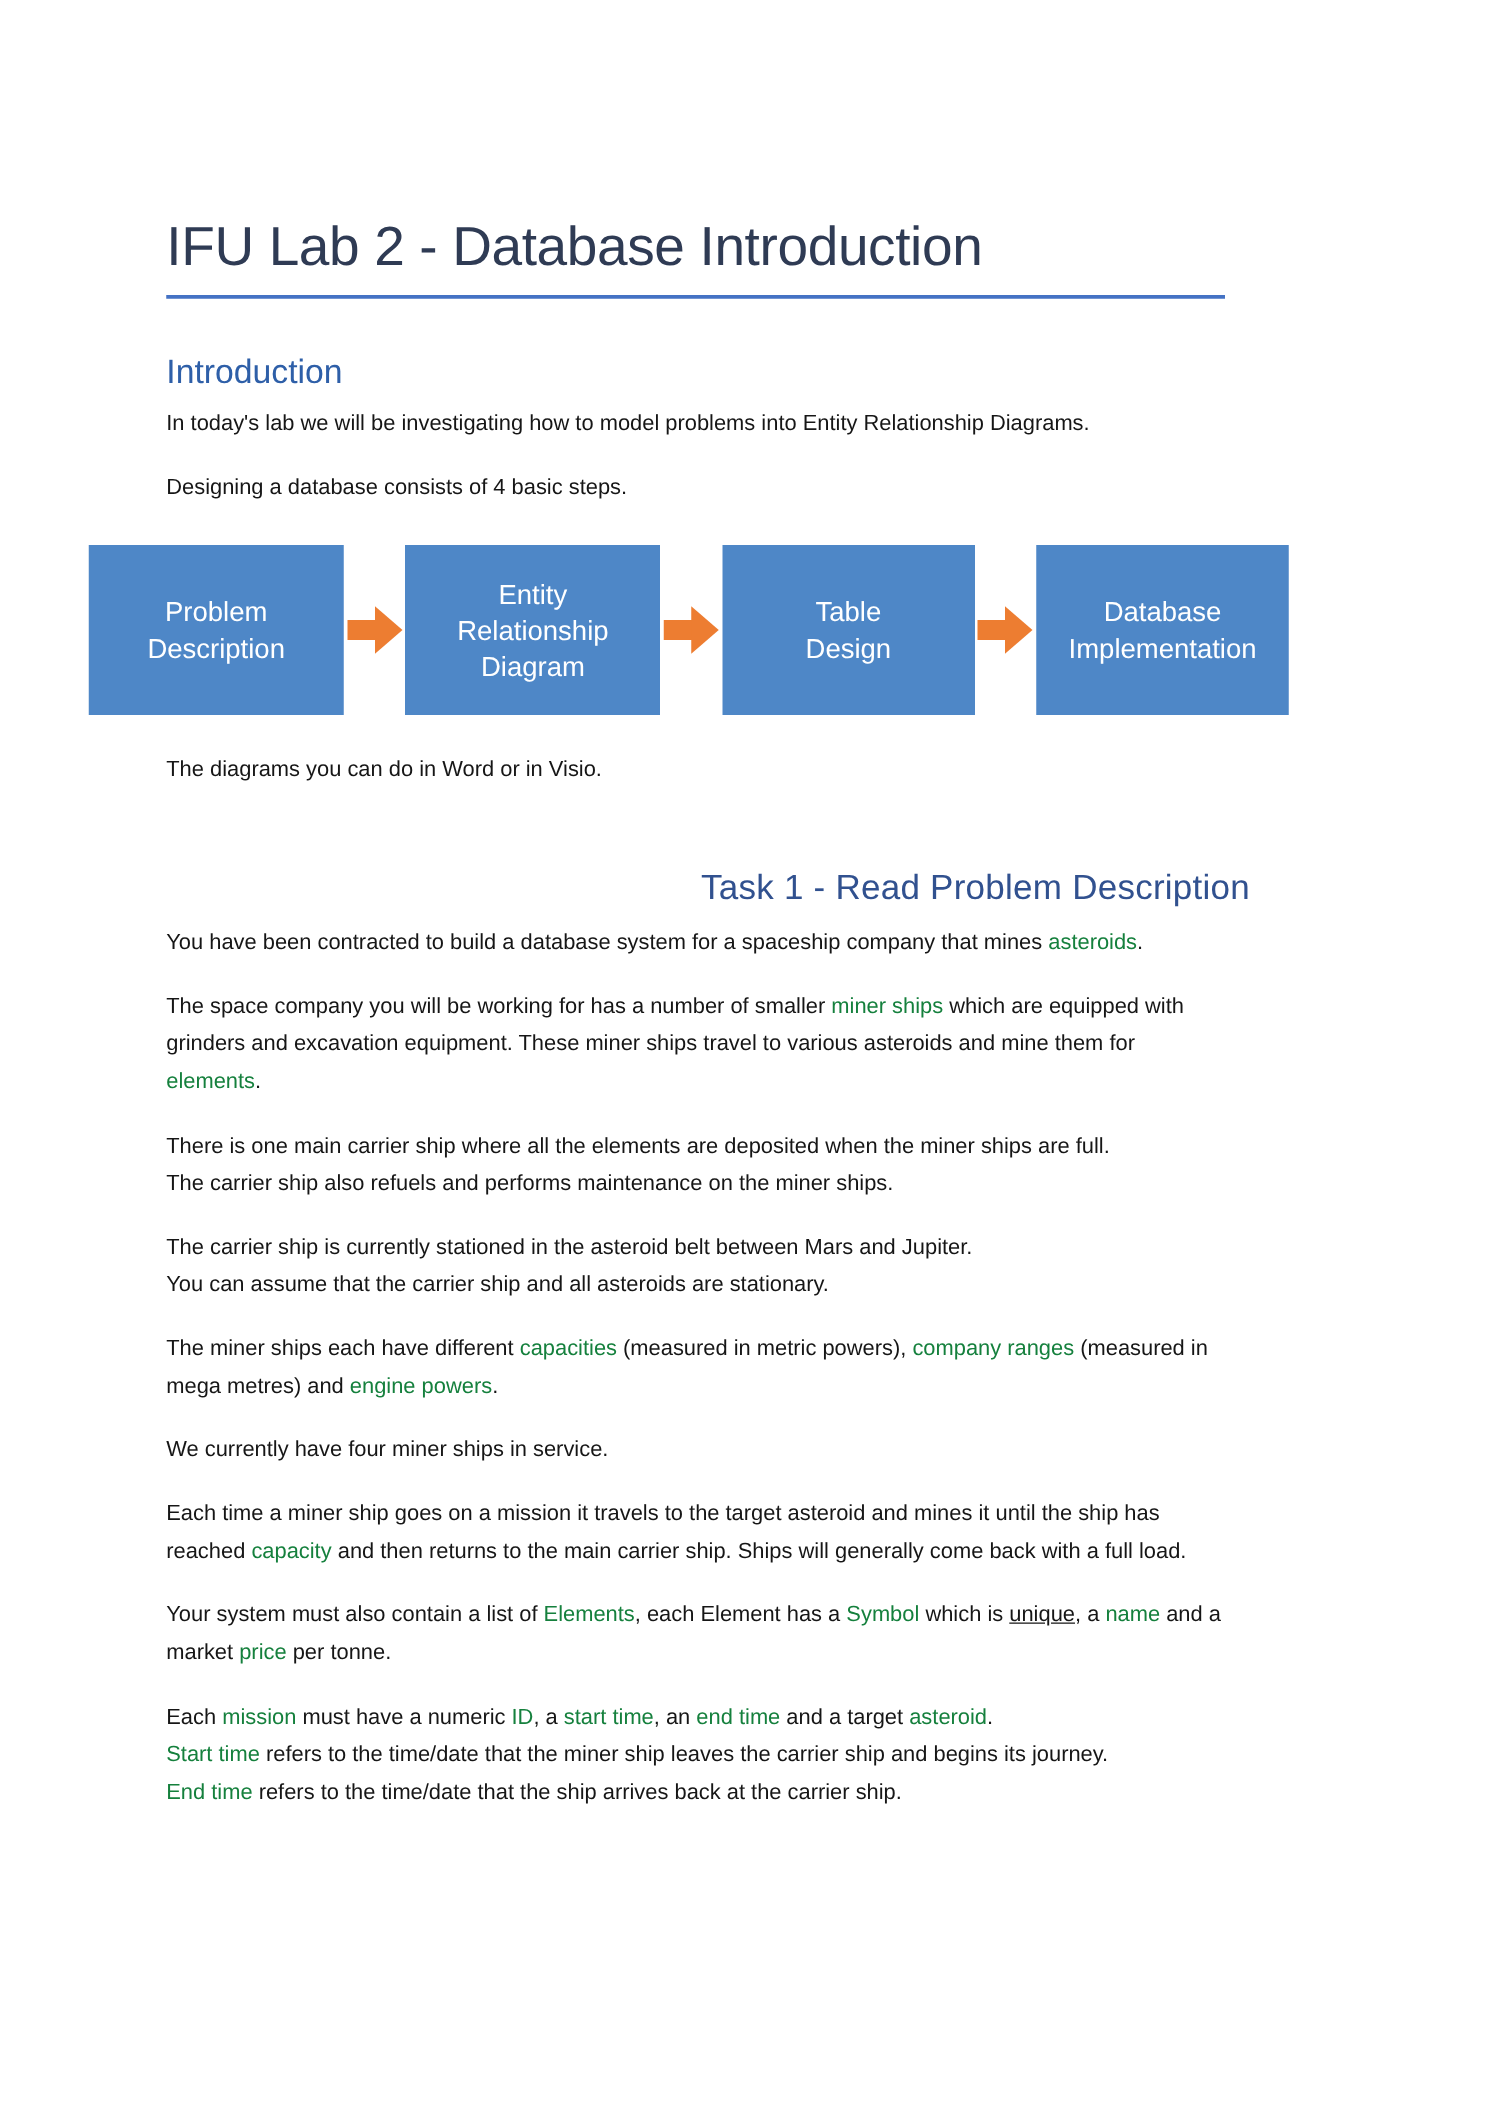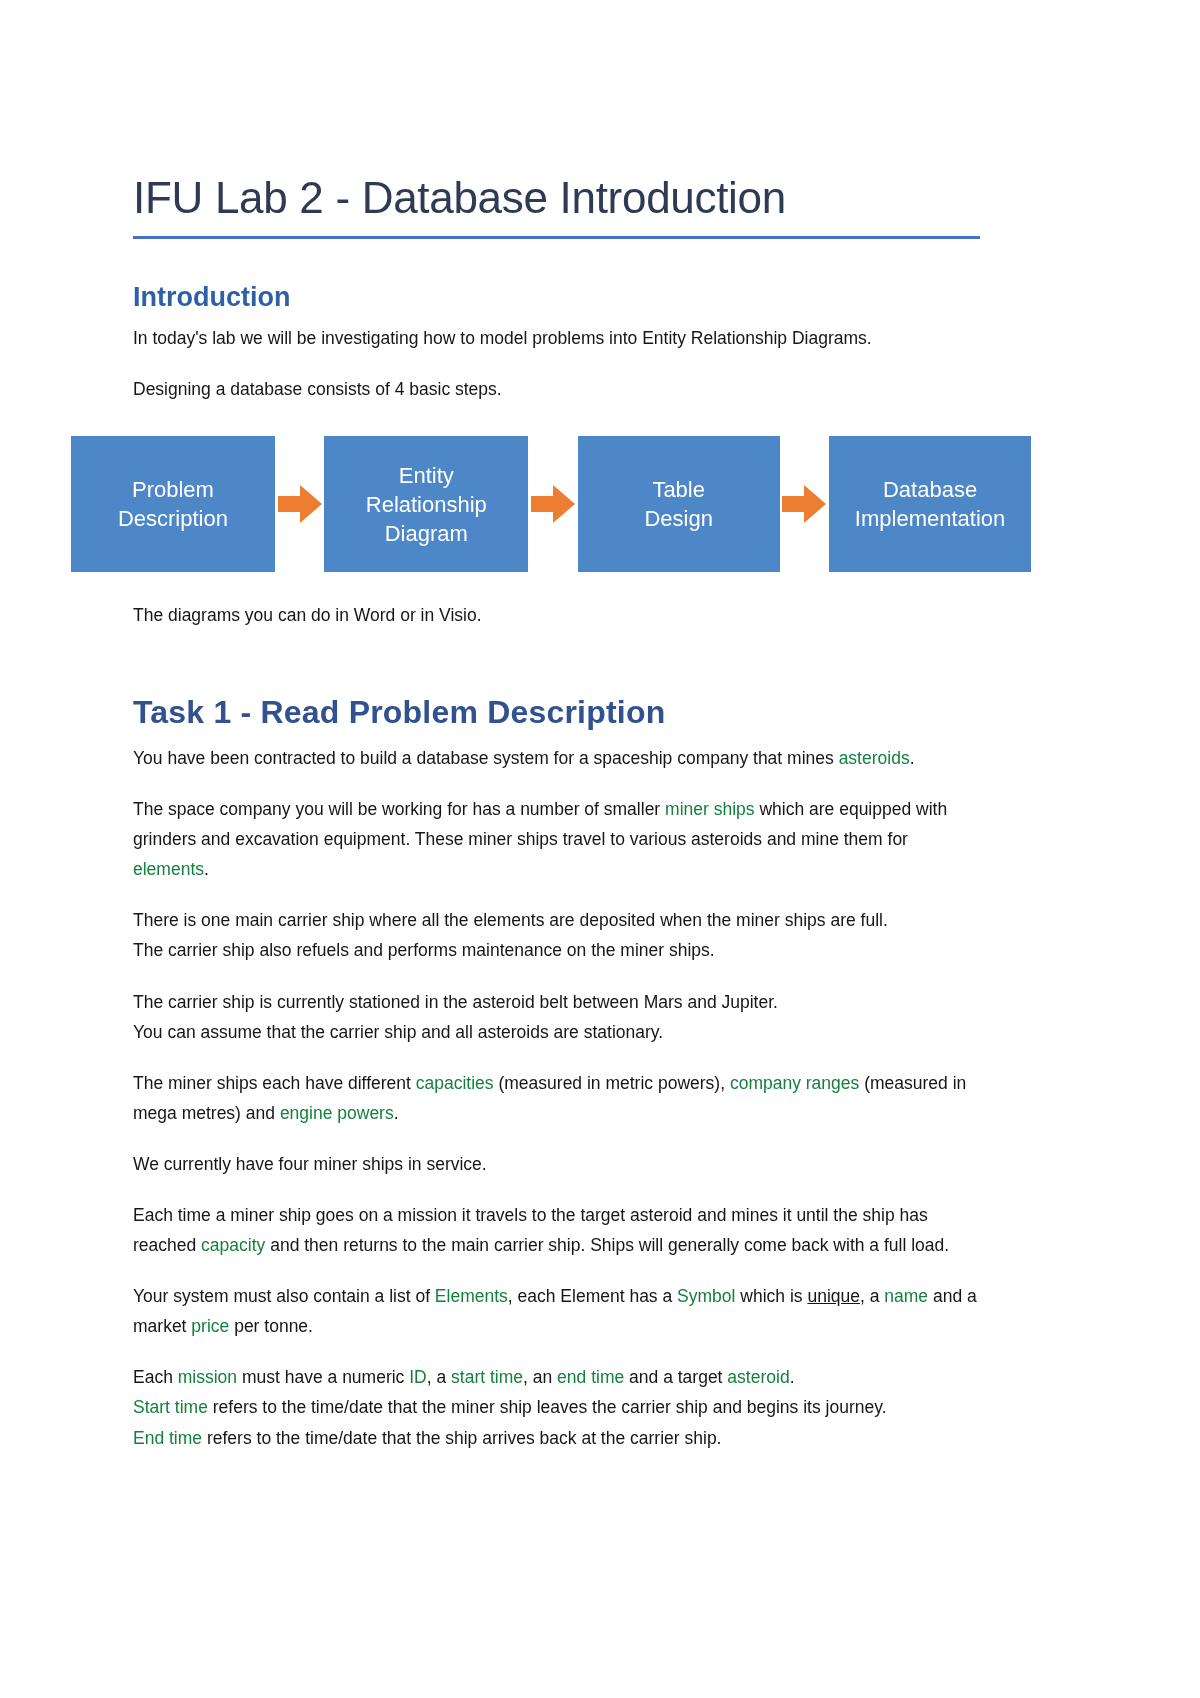--- a/index.html
+++ b/index.html
@@ -33,32 +33,33 @@
     white-space: nowrap;
   }
   .title-rule {
     height: 3px;
     background: #4472C4;
     margin-top: 12px;
     width: 847px;
   }
   h2.section-heading {
     font-size: 27px;
-    font-weight: bold;
+    font-weight: normal;
     color: #2E5FA8;
     margin: 42px 0 10px 0;
     line-height: 1.2;
   }
   h2.task-heading {
-    font-size: 32px;
-    font-weight: bold;
+    font-size: 28px;
+    font-weight: normal;
     color: #31518F;
     margin: 62px 0 12px 0;
     line-height: 1.2;
     letter-spacing: 0.2px;
+    text-align: right;
   }
   p.body-text {
     font-size: 17.5px;
     line-height: 1.72;
     margin: 0 0 21px 0;
     color: #161616;
     max-width: 848px;
   }
   .kw {
     color: #15803d;

